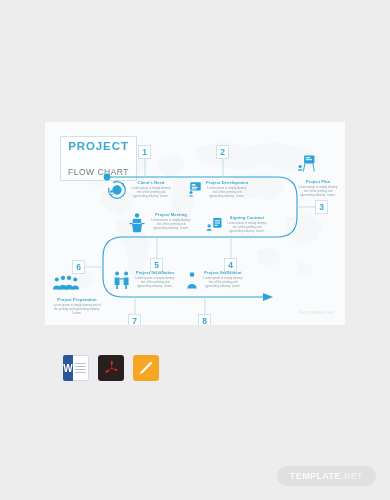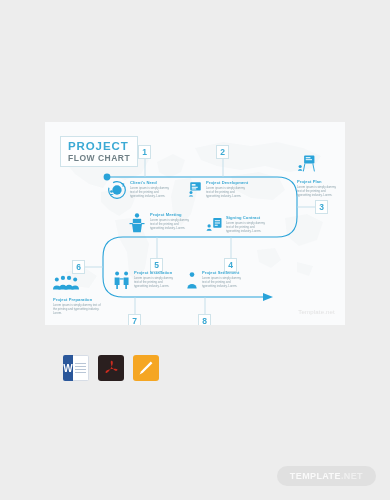--- a/index.html
+++ b/index.html
@@ -2,21 +2,21 @@
 <html><head>
 <meta charset="utf-8">
 <style>
   * { box-sizing: border-box; margin: 0; padding: 0; }
   html, body {
     width: 390px; height: 500px;
     background: #ededed;
     font-family: "Liberation Sans", sans-serif;
     overflow: hidden;
   }
-  .page { position: relative; width: 390px; height: 500px; }
+  .page { position: relative; width: 390px; height: 500px; text-align: center; }
 
   
   .card {
     position: absolute;
     left: 45px; top: 122px;
     width: 300px; height: 203px;
     background: #fafbfc;
     overflow: hidden;
   }
   .worldmap {
@@ -34,22 +34,22 @@
     border: 1px solid #cfe3ea;
     background: rgba(255,255,255,.8);
     padding: 4px 7px 4px 7px;
     line-height: 1;
   }
   .title-1 {
     font-size: 11.5px; font-weight: 700; letter-spacing: .9px;
     color: #3ba9d4;
   }
   .title-2 {
-    font-size: 8.5px; font-weight: 700; letter-spacing: .5px;
-    color: #6f7f86; margin-top: 1px;
+    font-size: 8.5px; font-weight: 400; letter-spacing: .5px;
+    color: #6f7f86; margin-top: 15px;
   }
 
   
   .flow { position: absolute; inset: 0; }
 
   
   .badge {
     position: absolute;
     width: 13px; height: 14px;
     border: 1px solid #cfe3ea;

